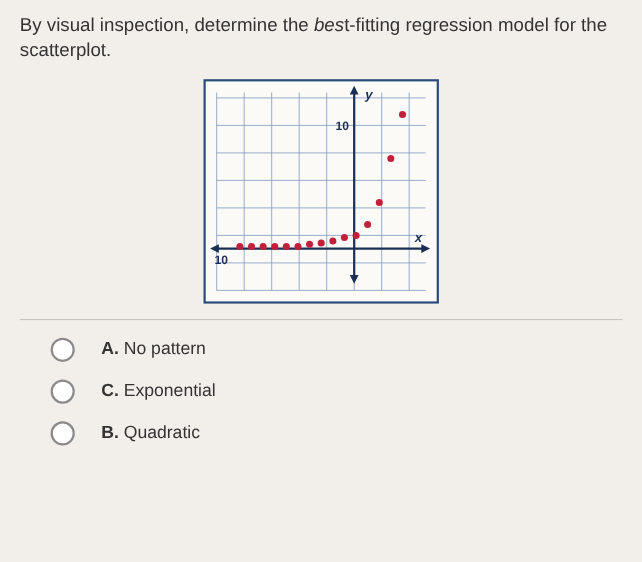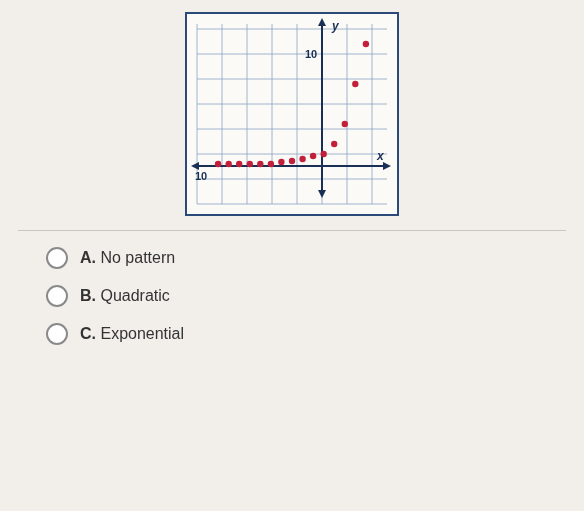--- a/index.html
+++ b/index.html
@@ -38,21 +38,21 @@
     border: none;
     border-top: 1px solid #c9c5be;
     margin: 10px 0 16px 0;
   }
   .options {
     padding-left: 28px;
   }
   .option {
     display: flex;
     align-items: center;
-    gap: 12px;
+    gap: 24px;
     margin-bottom: 16px;
     cursor: pointer;
   }
   .radio {
     width: 18px;
     height: 18px;
     border: 2px solid #8a8a8a;
     border-radius: 50%;
     background: #fff;
     flex-shrink: 0;
@@ -62,20 +62,23 @@
     color: #333;
   }
   .opt-text .letter {
     font-weight: bold;
   }
 </style>
 </head>
 <body>
 
 <div class="container">
+  <div class="question">
+    <span>By visual inspection, determine the </span><span class="italic">bes</span><span>t-</span><span>fitting regression model for the scatterplot.</span>
+  </div>
 
   <div class="plot-wrap">
     <svg class="plot" width="210" height="200" viewBox="0 0 210 200">
 
       <g stroke="#8aa2c2" stroke-width="0.8">
         <line x1="10" y1="10" x2="10" y2="190"></line>
         <line x1="35" y1="10" x2="35" y2="190"></line>
         <line x1="60" y1="10" x2="60" y2="190"></line>
         <line x1="85" y1="10" x2="85" y2="190"></line>
         <line x1="110" y1="10" x2="110" y2="190"></line>
@@ -135,25 +138,25 @@
     <div class="option">
       <div class="radio"></div>
       <div class="opt-text">
         <span class="letter">A.</span>
         <span>No pattern</span>
       </div>
     </div>
     <div class="option">
       <div class="radio"></div>
       <div class="opt-text">
-        <span class="letter">B.</span>
-        <span>Quadratic</span>
+        <span class="letter">C.</span>
+        <span>Exponential</span>
       </div>
     </div>
     <div class="option">
       <div class="radio"></div>
       <div class="opt-text">
-        <span class="letter">C.</span>
-        <span>Exponential</span>
+        <span class="letter">B.</span>
+        <span>Quadratic</span>
       </div>
     </div>
   </div>
 </div>
 
 </body></html>

